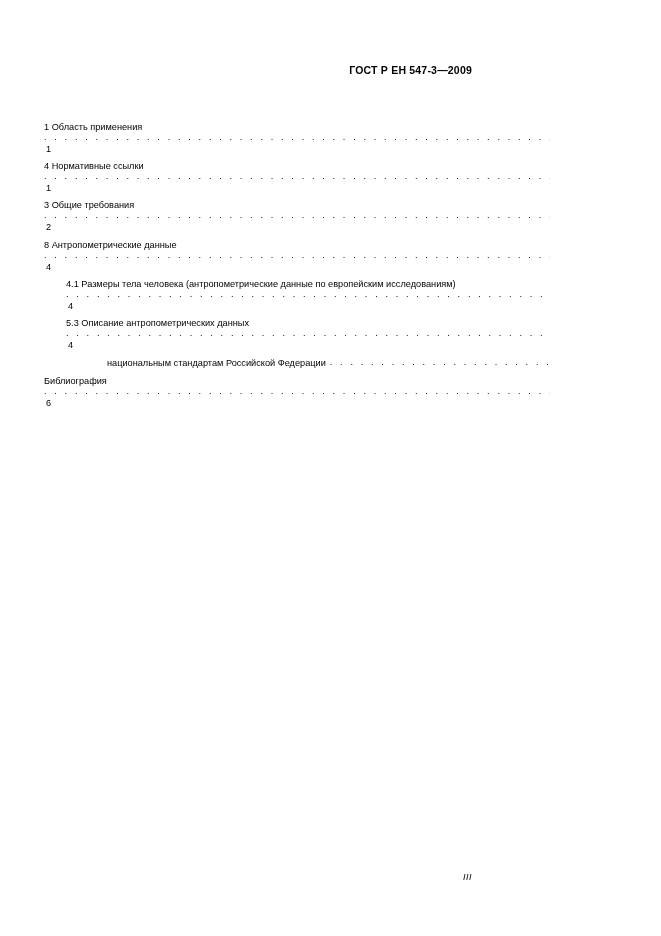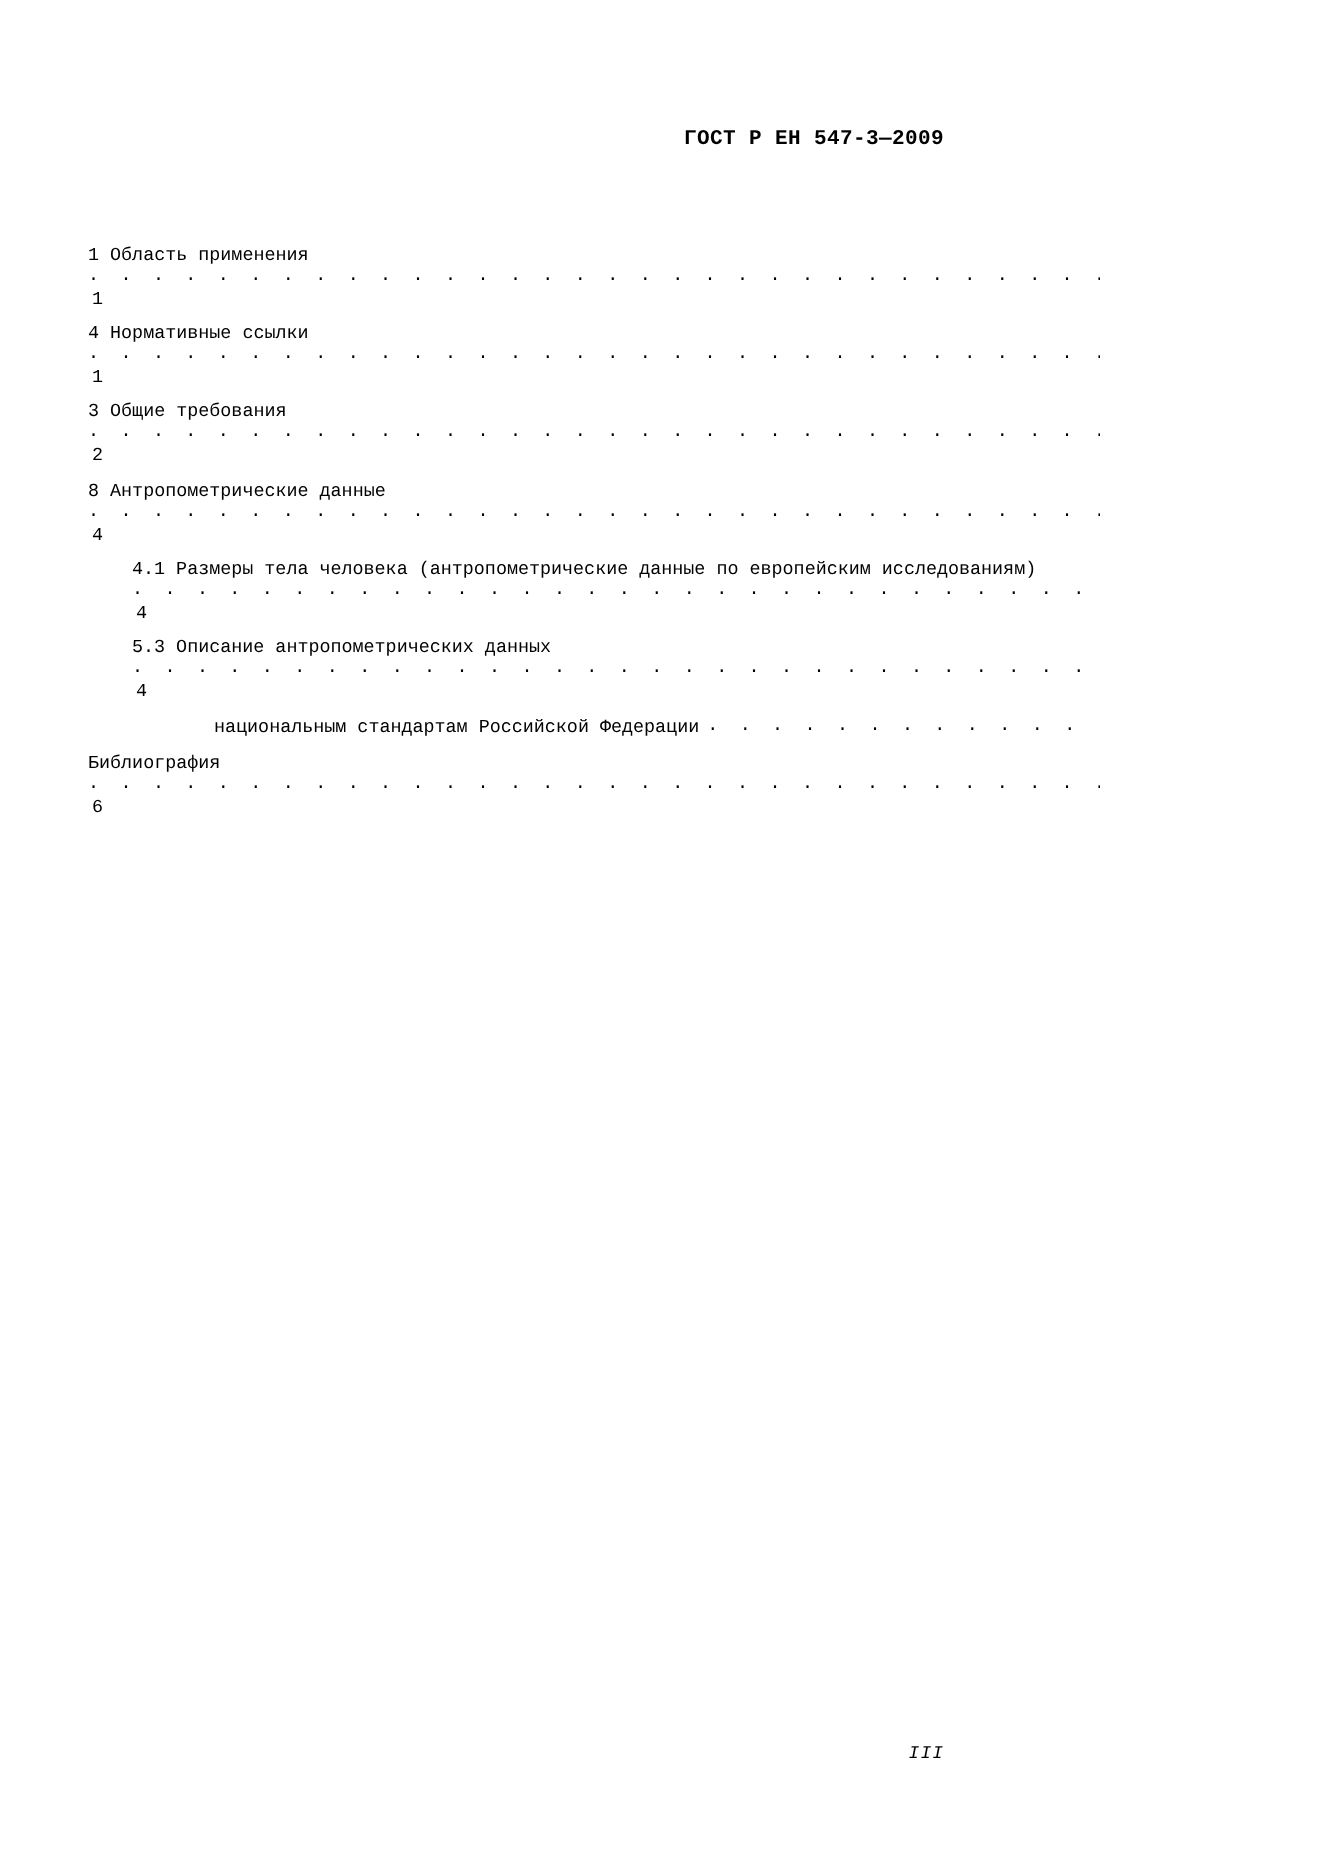--- a/index.html
+++ b/index.html
@@ -5,21 +5,21 @@
   html, body {
     margin: 0;
     padding: 0;
     background: #ffffff;
   }
   .page {
     position: relative;
     width: 550px;
     height: 936px;
     background: #ffffff;
-    font-family: Liberation Mono, monospace;
+    font-family: Liberation Sans, sans-serif;
     color: #000000;
     overflow: hidden;
   }
   .header-std {
     position: absolute;
     top: 64px;
     right: 78px;
     font-size: 10.5px;
     font-weight: bold;
     letter-spacing: 0.2px;

